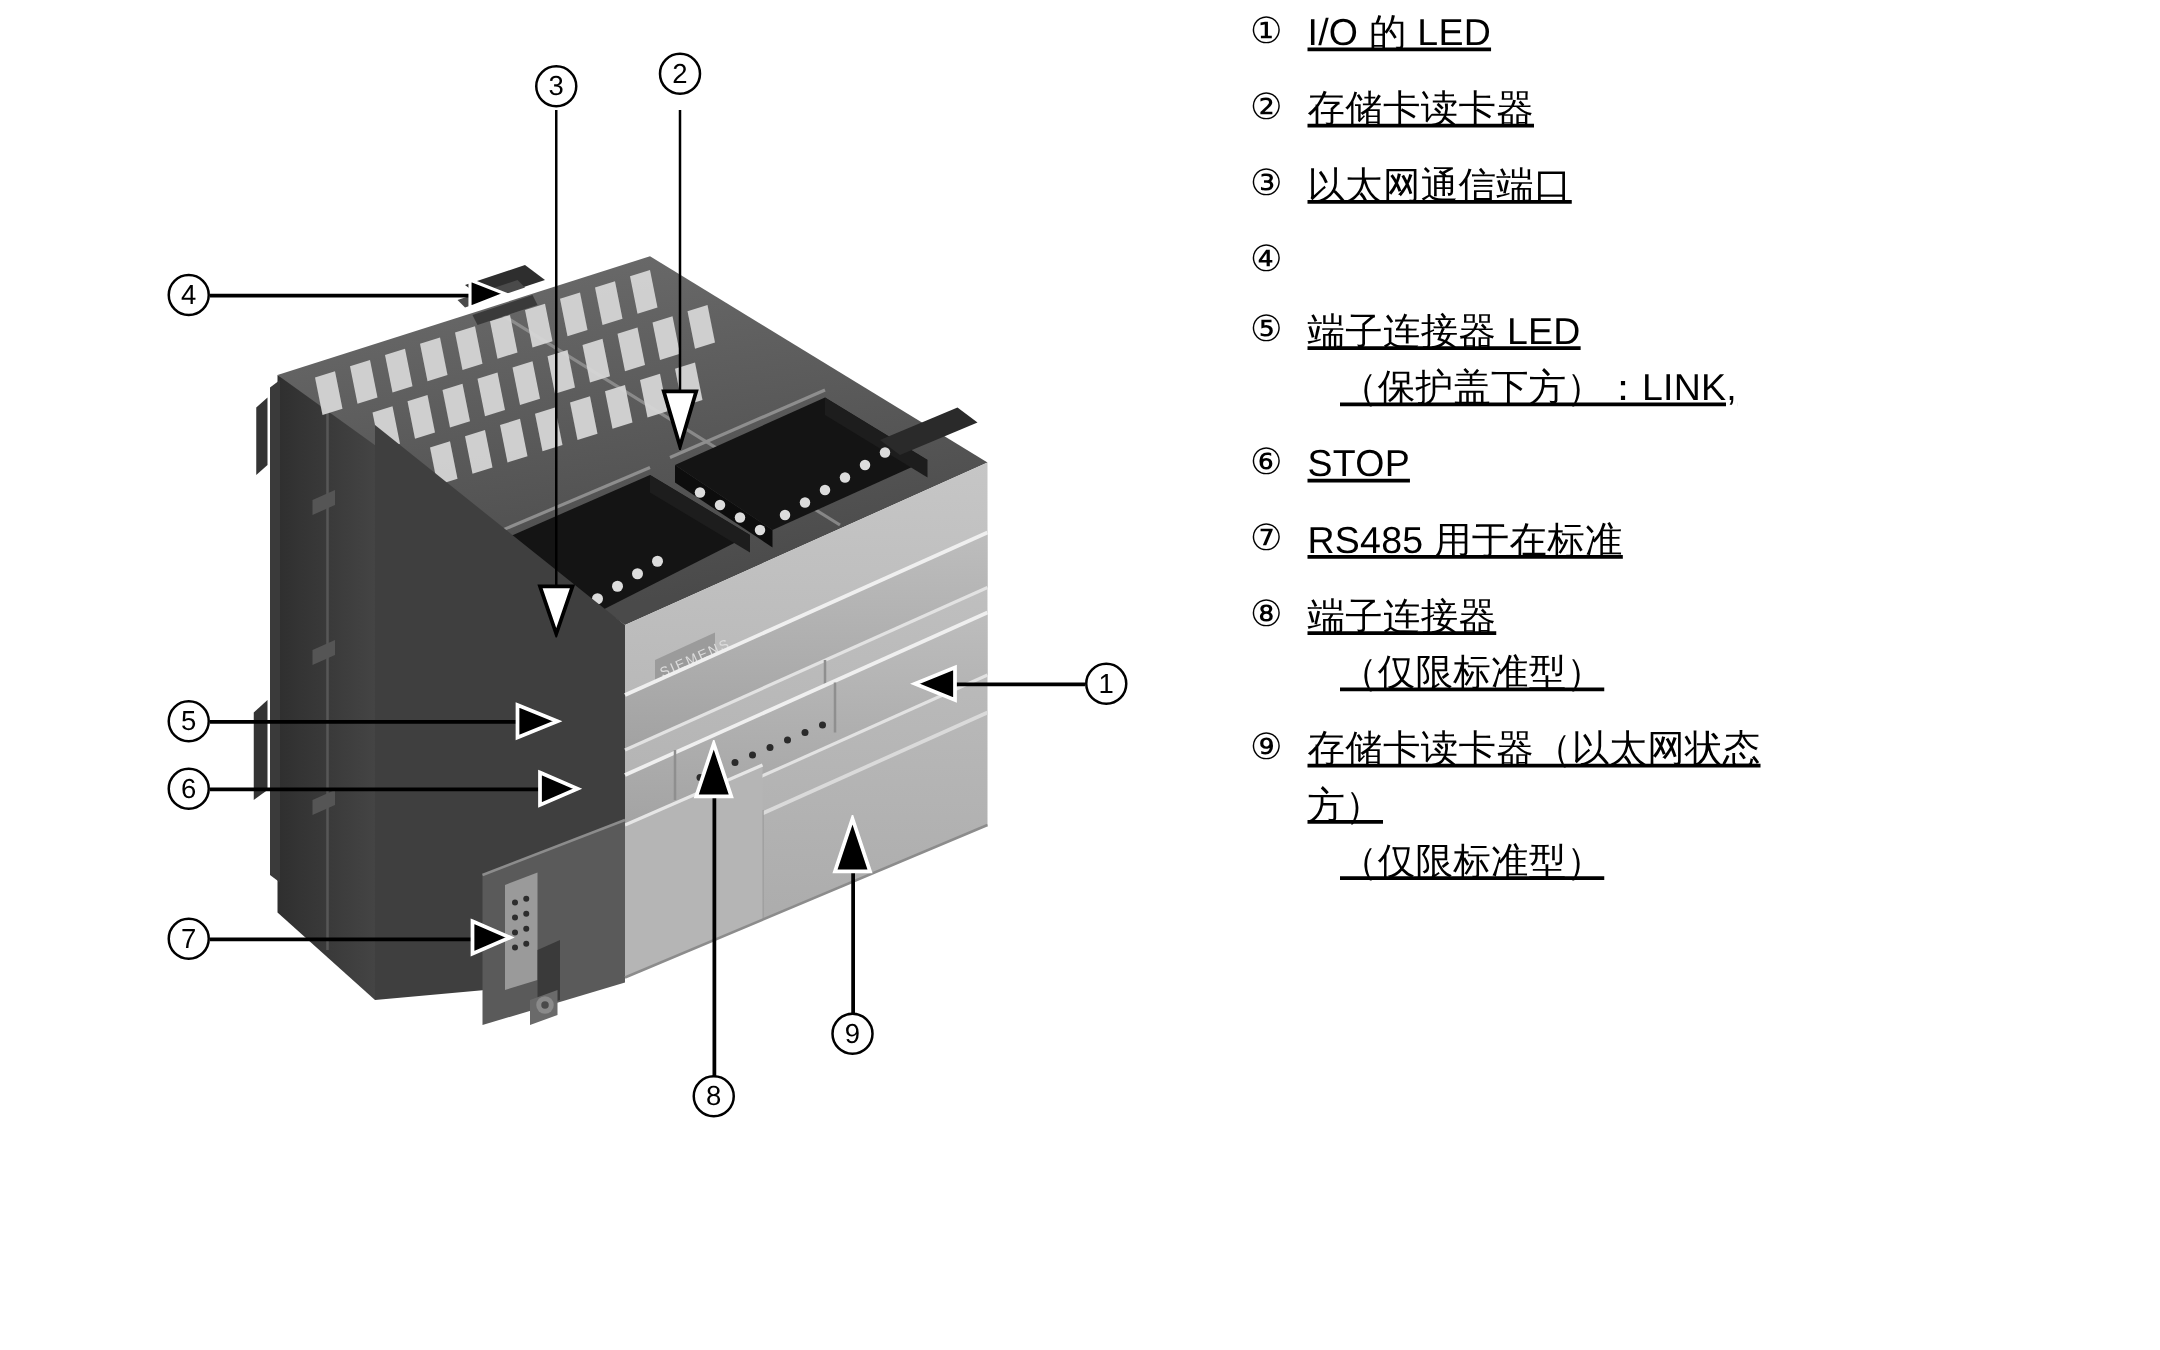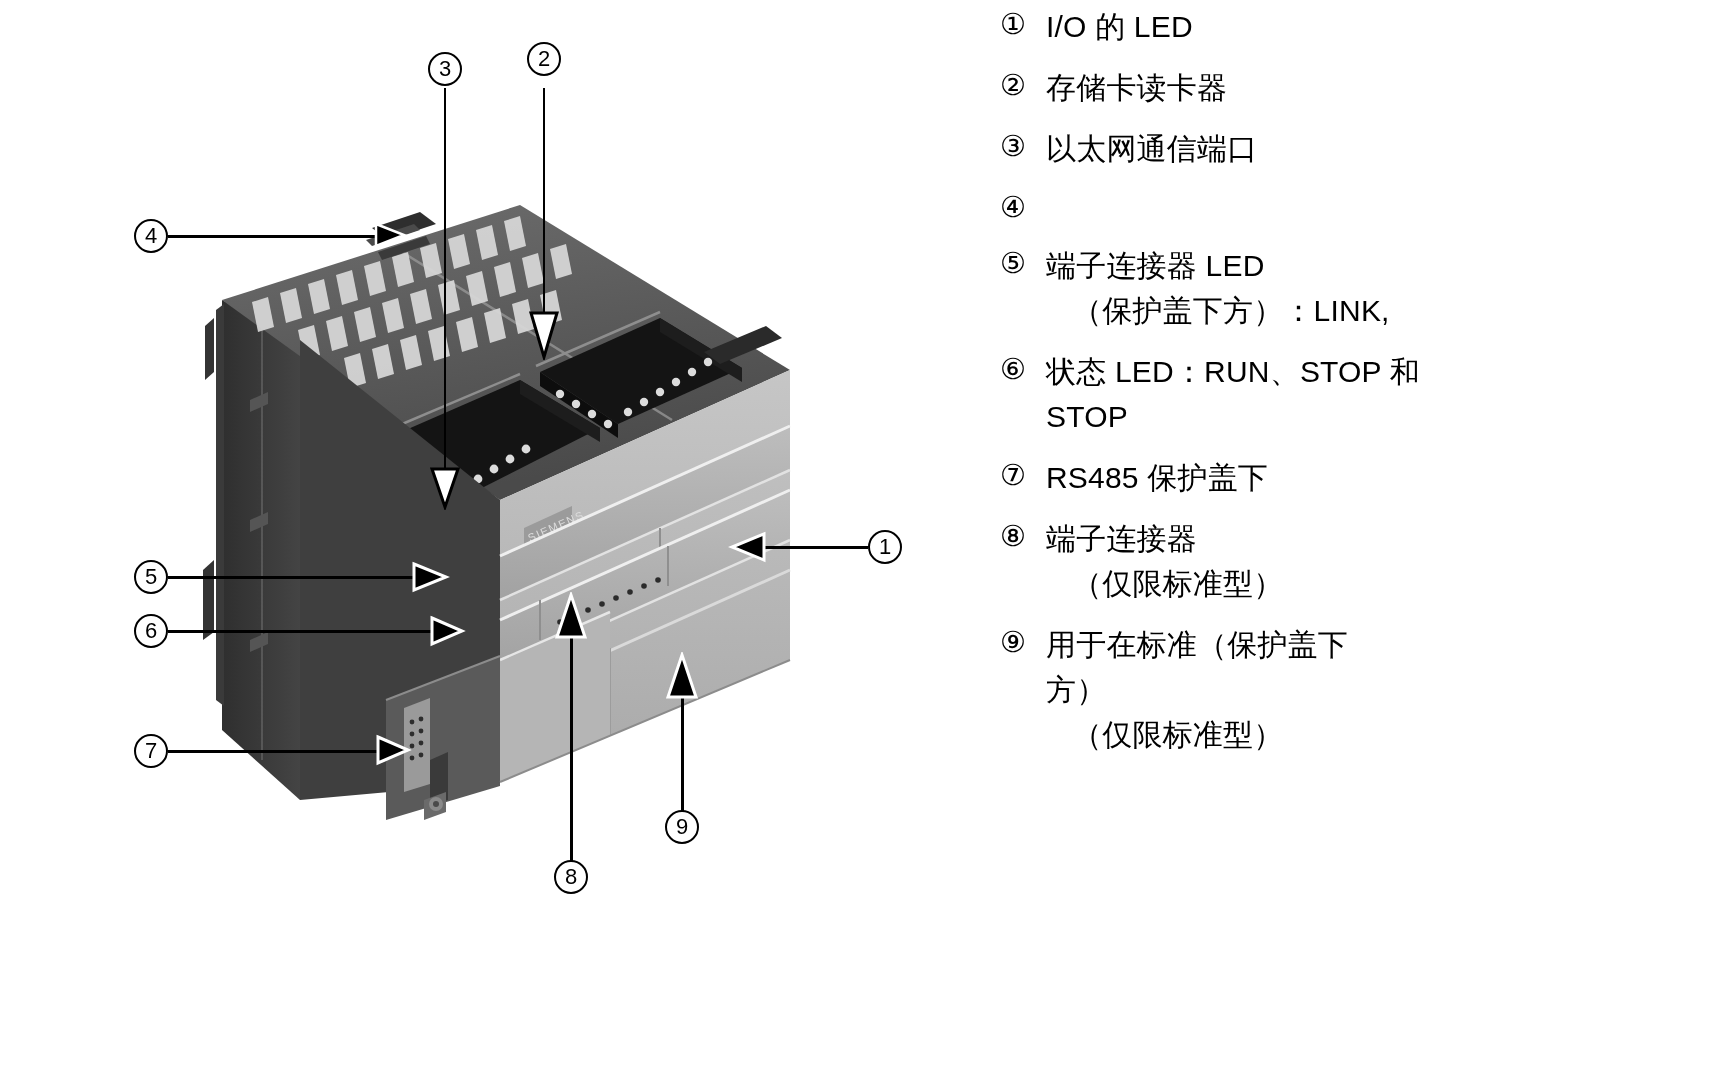--- a/index.html
+++ b/index.html
@@ -8,21 +8,21 @@
 
   
   #figure{position:absolute;left:0;top:0;width:1000px;height:1080px;}
   #legend{position:absolute;left:1000px;top:0;width:728px;height:1080px;}
 
   
   .legend-row{display:flex;align-items:flex-start;margin-bottom:16px;}
   .legend-num{flex:0 0 46px;font-size:29px;line-height:40px;text-align:left;
               font-family:"DejaVu Sans",sans-serif;}
   .legend-text{font-size:30px;line-height:45px;letter-spacing:.2px;}
-  .legend-text .ln{display:block;white-space:pre;}
+  .legend-text .ln{display:block;white-space:pre;text-decoration:underline;}
   .legend-text .ln.ind{padding-left:26px;}
 
   
   .callout{position:absolute;width:34px;height:34px;border:2px solid #000;
            border-radius:50%;box-sizing:border-box;font-size:22px;
            line-height:30px;text-align:center;background:#fff;z-index:40;
            font-family:"Liberation Sans",sans-serif;}
 
   
   .lead-h{position:absolute;height:3px;background:#000;z-index:35;}
@@ -350,43 +350,42 @@
       <div class="legend-num">⑤</div>
       <div class="legend-text">
         <span class="ln">端子连接器 LED</span>
         <span class="ln ind">（保护盖下方）：LINK,</span>
       </div>
     </div>
 
     <div class="legend-row">
       <div class="legend-num">⑥</div>
       <div class="legend-text">
-        <span class="ln">状态 LED：RUN、STOP 和</span>
         <span class="ln">STOP</span>
       </div>
     </div>
 
     <div class="legend-row">
       <div class="legend-num">⑦</div>
       <div class="legend-text">
-        <span class="ln">RS485 保护盖下</span>
+        <span class="ln">RS485 用于在标准</span>
       </div>
     </div>
 
     <div class="legend-row">
       <div class="legend-num">⑧</div>
       <div class="legend-text">
         <span class="ln">端子连接器</span>
         <span class="ln ind">（仅限标准型）</span>
       </div>
     </div>
 
     <div class="legend-row">
       <div class="legend-num">⑨</div>
       <div class="legend-text">
-        <span class="ln">用于在标准（保护盖下</span>
+        <span class="ln">存储卡读卡器（以太网状态</span>
         <span class="ln">方）</span>
         <span class="ln ind">（仅限标准型）</span>
       </div>
     </div>
 
   </div>
 </div>
 
 </body></html>

